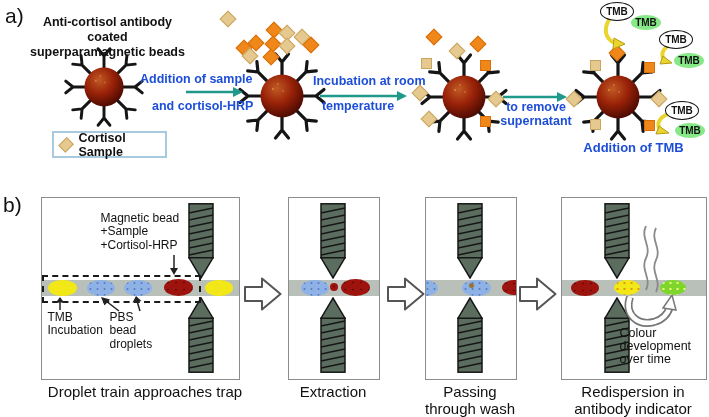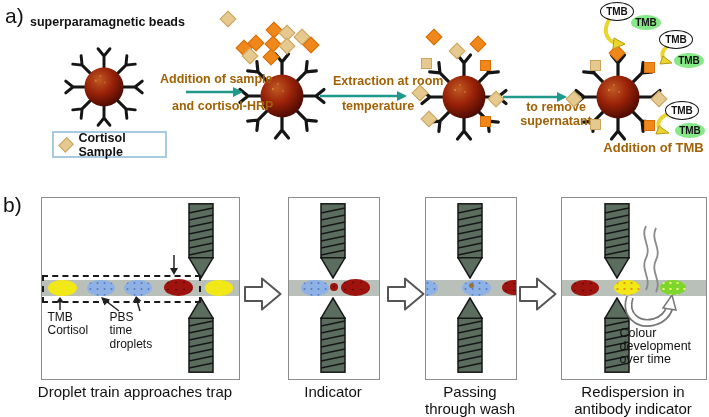--- a/index.html
+++ b/index.html
@@ -1,21 +1,21 @@
 <!DOCTYPE html>
 <html><head>
 <meta charset="utf-8">
 <style>
   html,body{margin:0;padding:0;background:#fff;}
   #fig{position:relative;width:709px;height:417px;background:#ffffff;overflow:hidden;
        font-family:"Liberation Sans","DejaVu Sans",sans-serif;color:#111;}
   .abs{position:absolute;}
   .panel-label{font-size:21px;color:#111;}
   .title{font-size:12.5px;font-weight:600;line-height:15px;text-align:center;color:#111;}
-  .teal{color:#a16207;font-weight:600;font-size:12.5px;text-align:center;white-space:nowrap;margin-left:20px;}
+  .teal{color:#1d4ed8;font-weight:600;font-size:12.5px;text-align:center;white-space:nowrap;}
   .smalltxt{font-size:12px;line-height:13.5px;color:#111;white-space:nowrap;}
   .cap{font-size:15px;color:#111;text-align:center;white-space:nowrap;}
   .legend{border:2px solid #a8cade;background:#fff;padding:4px 7px 3px 7px;}
   .legend-row{display:flex;align-items:center;gap:7px;height:16px;}
   .legend-label{font-size:12.5px;font-weight:600;}
   .dia{width:10px;height:10px;transform:rotate(45deg);}
   .sq{width:9px;height:9px;}
   .tan{background:#e6c98f;border:1px solid #c9a55f;}
   .orange{background:#f0871b;border:1px solid #d86f08;}
   .box{background:#fff;border:1.5px solid #8c8c8c;overflow:hidden;}
@@ -98,20 +98,21 @@
       </g>
       <g id="blockarrow">
         <polygon points="1,10 18,10 18,1.5 36.5,17 18,32.5 18,24 1,24" fill="#ffffff" stroke="#555" stroke-width="2" stroke-linejoin="round"></polygon>
       </g>
     </defs>
   </svg>
 
   <div class="abs panel-label" style="left:5px;top:4px">a)</div>
 
   <div class="abs title" style="left:25px;top:15px;width:165px">
+    <div>Anti-cortisol antibody coated</div>
     <div>superparamagnetic beads</div>
   </div>
 
   <svg class="abs" style="left:63px;top:46px" width="82" height="82" viewBox="-45 -45 90 90">
       <use href="#bead"></use>
     </svg>
   <svg class="abs" style="left:237px;top:51px" width="90" height="90" viewBox="-45 -45 90 90">
       <use href="#bead"></use>
     </svg>
   <svg class="abs" style="left:419px;top:52px" width="90" height="90" viewBox="-45 -45 90 90">
@@ -129,21 +130,21 @@
     <line class="tl" x1="0" y1="6" x2="78" y2="6"></line>
       <polygon class="tf" points="77,1 87,6 77,11"></polygon>
   </svg>
   <svg class="abs" style="left:503px;top:91px" width="65" height="12" viewBox="0 0 65 12">
     <line class="tl" x1="0" y1="6" x2="55" y2="6"></line>
       <polygon class="tf" points="54,1 64,6 54,11"></polygon>
   </svg>
 
   <div class="abs teal" style="left:140px;top:72px;width:100px">Addition of sample</div>
   <div class="abs teal" style="left:152px;top:99px;width:100px">and cortisol-HRP</div>
-  <div class="abs teal" style="left:313px;top:74px;width:100px">Extraction at room</div>
+  <div class="abs teal" style="left:313px;top:74px;width:100px">Incubation at room</div>
   <div class="abs teal" style="left:308px;top:99px;width:100px">temperature</div>
   <div class="abs teal" style="left:486px;top:100px;width:100px">to remove</div>
   <div class="abs teal" style="left:486px;top:114px;width:100px">supernatant</div>
   <div class="abs teal" style="left:581px;top:140px;width:105px;font-size:13px">Addition of TMB</div>
 
   <div class="abs legend" style="left:52px;top:131px;width:97px">
     <div class="legend-row">
       <div class="dia tan"></div>
       <div class="legend-label">Cortisol Sample</div>
     </div>
@@ -220,35 +221,40 @@
       </svg>
     <svg class="abs" style="left:145.5px;top:98.5px;transform:rotate(180deg)" width="26" height="76" viewBox="0 0 26 76">
         <use href="#screwD"></use>
       </svg>
     <div class="abs droplet yellow" style="left:5.5px;top:81.5px;width:29px;height:16px"></div>
     <div class="abs droplet blue" style="left:44.5px;top:81.5px;width:28px;height:16px"></div>
     <div class="abs droplet blue" style="left:81.5px;top:81.5px;width:28px;height:16px"></div>
     <div class="abs droplet dred" style="left:121.5px;top:81px;width:29px;height:17px"></div>
     <div class="abs droplet yellow" style="left:162.5px;top:81.5px;width:28px;height:16px"></div>
     <div class="abs dashrect" style="left:-0.5px;top:76.5px;width:155px;height:24px"></div>
+    <div class="abs smalltxt" style="left:58.5px;top:13.5px">
+      <div>Magnetic bead</div>
+      <div>+Sample</div>
+      <div>+Cortisol-HRP</div>
+    </div>
     <svg class="abs" style="left:126.5px;top:56.5px" width="10" height="20" viewBox="0 0 10 20">
       <line class="annl" x1="5" y1="0" x2="5" y2="14"></line>
         <polygon class="annf" points="1,13 9,13 5,20"></polygon>
     </svg>
     <div class="abs smalltxt" style="left:5.5px;top:112.5px">
       <div>TMB</div>
-      <div>Cortisol</div>
+      <div>Incubation</div>
     </div>
     <svg class="abs" style="left:12.5px;top:99px" width="10" height="14" viewBox="0 0 10 14">
       <line class="annl" x1="5" y1="13" x2="5" y2="4"></line>
         <polygon class="annf" points="1,5.5 9,5.5 5,0"></polygon>
     </svg>
     <div class="abs smalltxt" style="left:67.5px;top:112.5px">
       <div>PBS</div>
-      <div>time</div>
+      <div>bead</div>
       <div>droplets</div>
     </div>
     <svg class="abs" style="left:52.5px;top:97.5px" width="50" height="16" viewBox="0 0 50 16">
       <line class="annl" x1="24" y1="15" x2="11" y2="5"></line>
         <polygon class="annf" points="6,1 15,3.5 9.5,9.5"></polygon>
       <line class="annl" x1="45" y1="15" x2="42" y2="5"></line>
         <polygon class="annf" points="37.5,6.5 46.5,5 41,0"></polygon>
     </svg>
   </div>
 
@@ -309,20 +315,20 @@
   <svg class="abs" style="left:244px;top:277px" width="38" height="34" viewBox="0 0 38 34">
       <use href="#blockarrow"></use>
     </svg>
   <svg class="abs" style="left:387px;top:277px" width="38" height="34" viewBox="0 0 38 34">
       <use href="#blockarrow"></use>
     </svg>
   <svg class="abs" style="left:519px;top:277px" width="38" height="34" viewBox="0 0 38 34">
       <use href="#blockarrow"></use>
     </svg>
 
-  <div class="abs cap" style="left:35px;top:383px;width:200px">Droplet train approaches trap</div>
-  <div class="abs cap" style="left:283px;top:383px;width:100px">Indicator</div>
+  <div class="abs cap" style="left:45px;top:383px;width:200px">Droplet train approaches trap</div>
+  <div class="abs cap" style="left:283px;top:383px;width:100px">Extraction</div>
   <div class="abs cap" style="left:420px;top:400px;width:100px">through wash</div>
   <div class="abs cap" style="left:420px;top:383px;width:100px">Passing</div>
   <div class="abs cap" style="left:558px;top:383px;width:150px">Redispersion in</div>
   <div class="abs cap" style="left:558px;top:400px;width:150px">antibody indicator</div>
 
 </div>
 
 </body></html>

